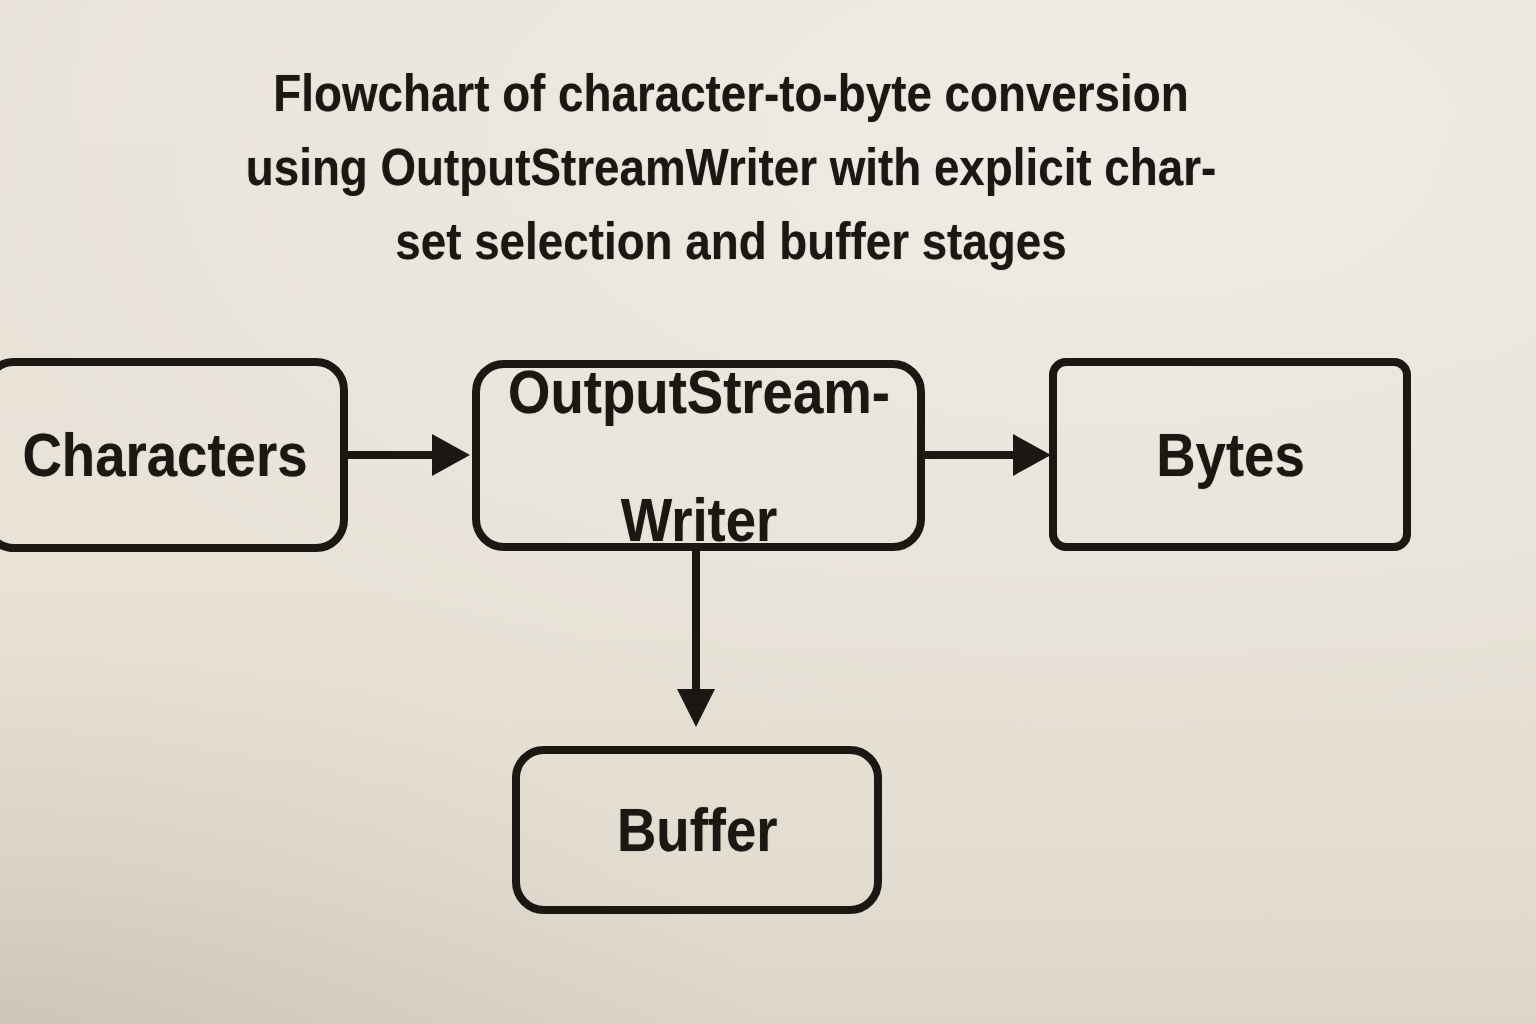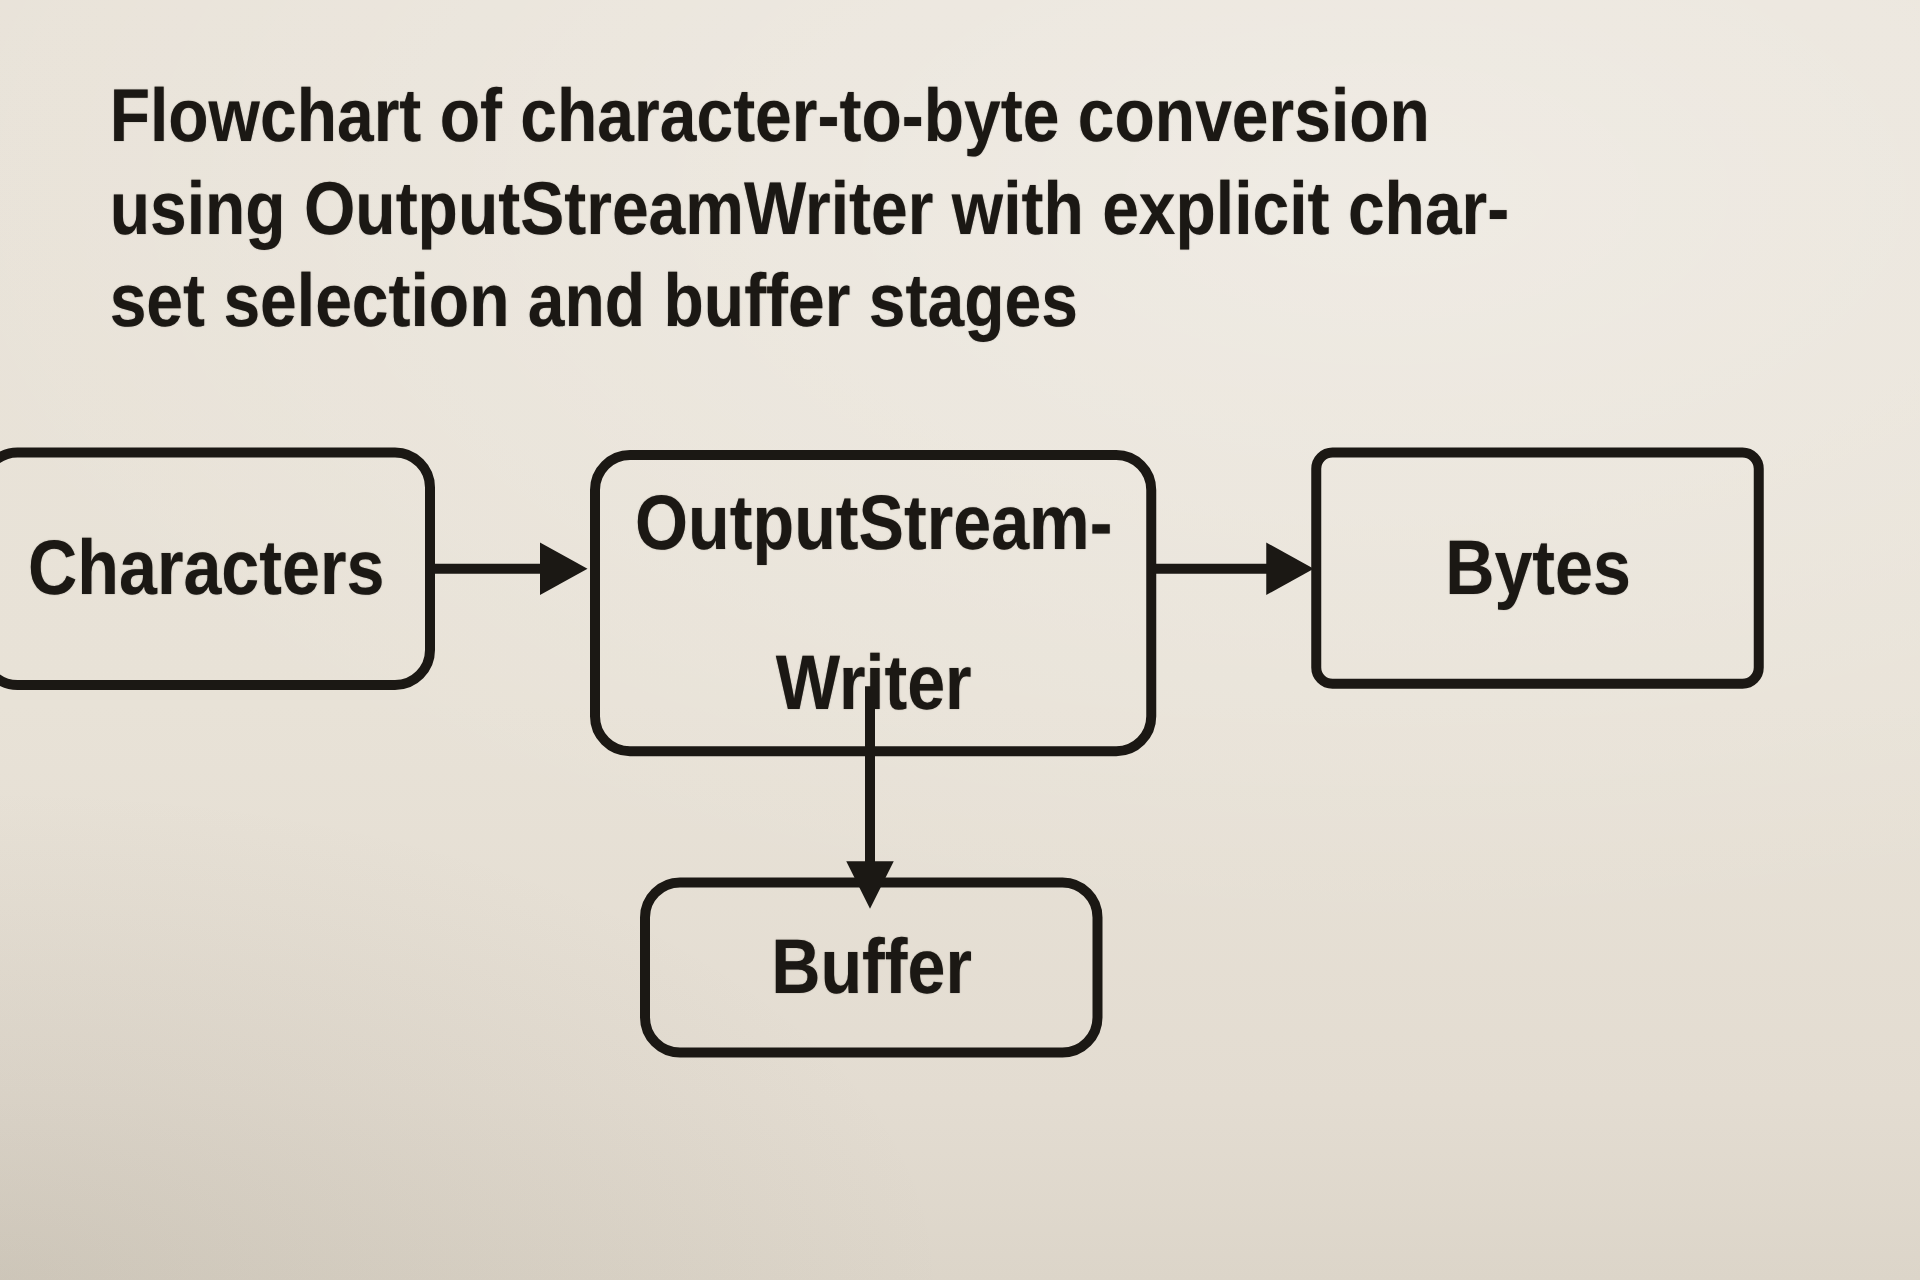--- a/index.html
+++ b/index.html
@@ -5,38 +5,38 @@
   html,body{margin:0;padding:0;background:#cfc9bf;}
   .canvas{
     position:relative;width:1536px;height:1024px;overflow:hidden;
     font-family:"Liberation Sans",sans-serif;font-weight:bold;color:#1b1814;
     background:
       radial-gradient(90% 70% at 0% 100%, rgba(95,85,65,0.12), rgba(0,0,0,0) 55%),
       radial-gradient(120% 90% at 72% 15%, rgba(255,255,255,0.30), rgba(0,0,0,0) 65%),
       linear-gradient(to bottom, #e9e3d9 0%, #e8e2d7 55%, #e3dcd1 86%, #dcd5c9 100%);
   }
   .title{
-    position:absolute;top:56px;left:0;width:1462px;
-    font-size:60px;line-height:74px;letter-spacing:0px;
+    position:absolute;top:56px;left:0;width:1462px;text-align:center;
+    font-size:52px;line-height:74px;letter-spacing:0px;
     text-shadow:0 0 1px rgba(45,40,33,0.55);
   }
   .tline{transform:scaleX(0.88);white-space:nowrap;}
   .node{
     position:absolute;box-sizing:border-box;
     border:8px solid #1b1814;border-radius:32px;
     display:flex;align-items:center;justify-content:center;
   }
   .nlabel{
     font-size:62px;line-height:64px;text-align:center;white-space:pre-line;
     transform:scaleX(0.88);text-shadow:0 0 1px rgba(45,40,33,0.55);
   }
   .box-characters{left:-18px;top:358px;width:366px;height:194px;}
-  .box-writer{left:472px;top:360px;width:453px;height:245px;}
+  .box-writer{left:472px;top:360px;width:453px;height:191px;}
   .box-bytes{left:1049px;top:358px;width:362px;height:193px;border-radius:17px;}
-  .box-buffer{left:512px;top:702px;width:370px;height:144px;}
+  .box-buffer{left:512px;top:746px;width:370px;height:168px;}
   .aline{position:absolute;background:#1b1814;}
   .line-1{left:346px;top:451px;width:90px;height:8px;}
   .line-2{left:923px;top:451px;width:94px;height:8px;}
   .line-3{left:692px;top:549px;width:8px;height:142px;}
   .ahead{position:absolute;width:0;height:0;}
   .head-right{border-top:21px solid transparent;border-bottom:21px solid transparent;border-left:38px solid #1b1814;}
   .head-1{left:432px;top:434px;}
   .head-2{left:1013px;top:434px;}
   .head-down{border-left:19px solid transparent;border-right:19px solid transparent;border-top:38px solid #1b1814;left:677px;top:689px;}
 </style>

